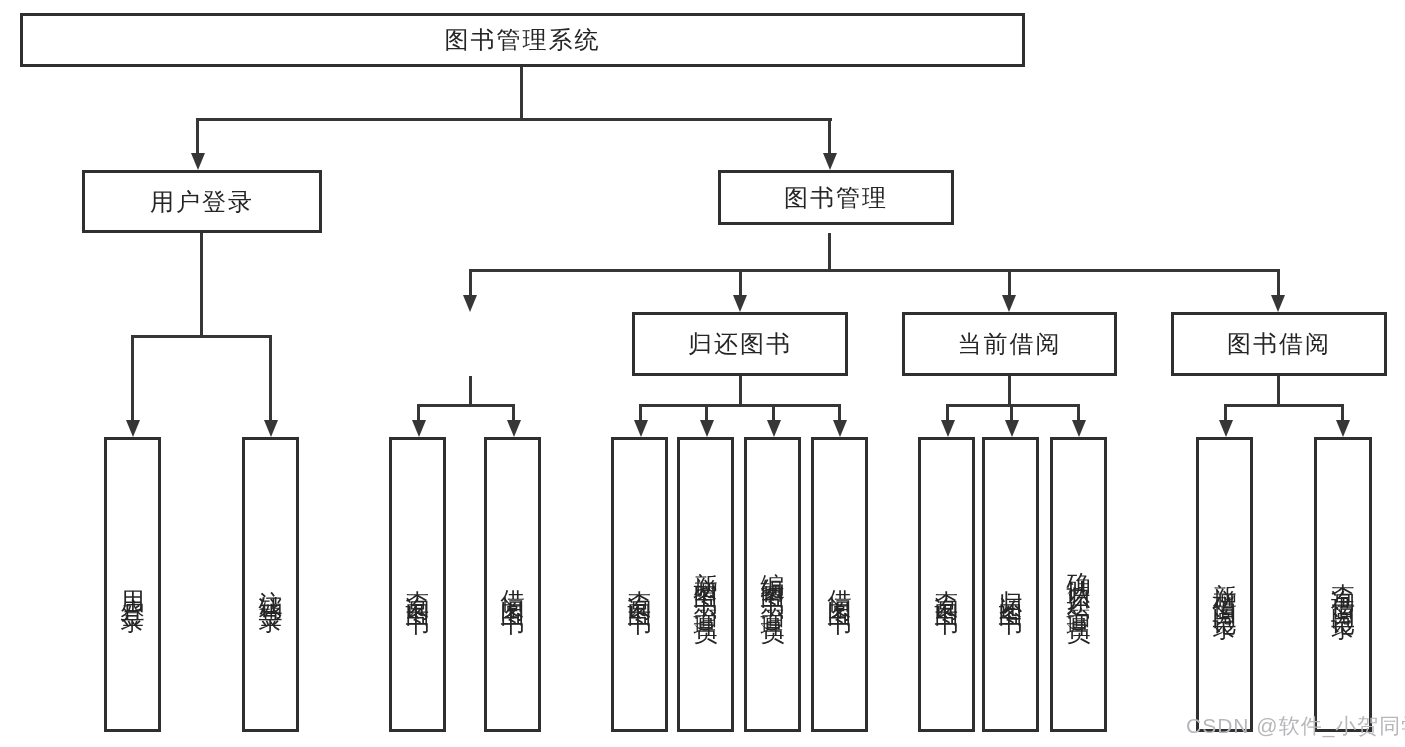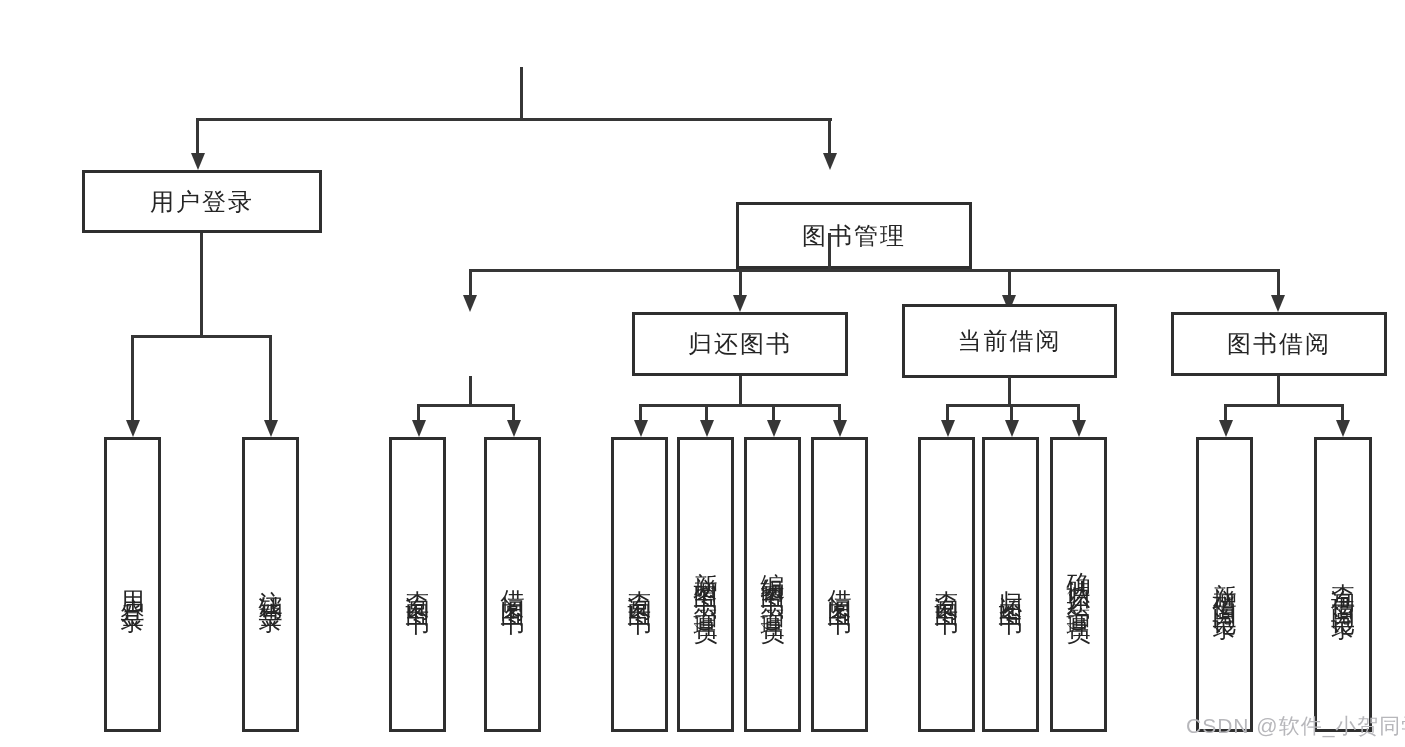--- a/index.html
+++ b/index.html
@@ -55,51 +55,52 @@
     letter-spacing:1px;
     z-index:9;
     white-space:nowrap;
   }
 </style>
 </head>
 <body>
 
 <div class="stage">
 
+  <div class="box" style="left:20px;top:13px;width:1005px;height:54px;">图书管理系统</div>
 
   <div class="vline" style="left:520px;top:67px;height:52px;"></div>
   <div class="hline" style="left:196px;top:118px;width:636px;"></div>
   <div class="vline" style="left:196px;top:118px;height:37px;"></div>
   <div class="arr" style="left:191px;top:153px;"></div>
   <div class="vline" style="left:828px;top:118px;height:37px;"></div>
   <div class="arr" style="left:823px;top:153px;"></div>
 
   <div class="box" style="left:82px;top:170px;width:240px;height:63px;">用户登录</div>
-  <div class="box" style="left:736px;top:170px;width:236px;height:67px;margin-top:32px;">图书管理</div>
+  <div class="box" style="left:718px;top:170px;width:236px;height:55px;">图书管理</div>
 
   <div class="vline" style="left:200px;top:233px;height:105px;"></div>
   <div class="hline" style="left:131px;top:335px;width:141px;"></div>
   <div class="vline" style="left:131px;top:335px;height:87px;"></div>
   <div class="arr" style="left:126px;top:420px;"></div>
   <div class="vline" style="left:269px;top:335px;height:87px;"></div>
   <div class="arr" style="left:264px;top:420px;"></div>
 
   <div class="vline" style="left:828px;top:233px;height:39px;"></div>
   <div class="hline" style="left:469px;top:269px;width:811px;"></div>
   <div class="vline" style="left:469px;top:269px;height:28px;"></div>
   <div class="arr" style="left:463px;top:295px;"></div>
   <div class="vline" style="left:739px;top:269px;height:28px;"></div>
   <div class="arr" style="left:733px;top:295px;"></div>
   <div class="vline" style="left:1008px;top:269px;height:28px;"></div>
   <div class="arr" style="left:1002px;top:295px;"></div>
   <div class="vline" style="left:1277px;top:269px;height:28px;"></div>
   <div class="arr" style="left:1271px;top:295px;"></div>
 
   <div class="box" style="left:632px;top:312px;width:216px;height:64px;">归还图书</div>
-  <div class="box" style="left:902px;top:304px;width:215px;height:74px;">当前借阅</div>
+  <div class="box" style="left:902px;top:312px;width:215px;height:64px;">当前借阅</div>
   <div class="box" style="left:1171px;top:312px;width:216px;height:64px;">图书借阅</div>
 
   <div class="vline" style="left:469px;top:376px;height:31px;"></div>
   <div class="hline" style="left:417px;top:404px;width:98px;"></div>
   <div class="vline" style="left:417px;top:404px;height:17px;"></div>
   <div class="arr" style="left:412px;top:420px;"></div>
   <div class="vline" style="left:512px;top:404px;height:17px;"></div>
   <div class="arr" style="left:507px;top:420px;"></div>
 
   <div class="vline" style="left:739px;top:376px;height:31px;"></div>

